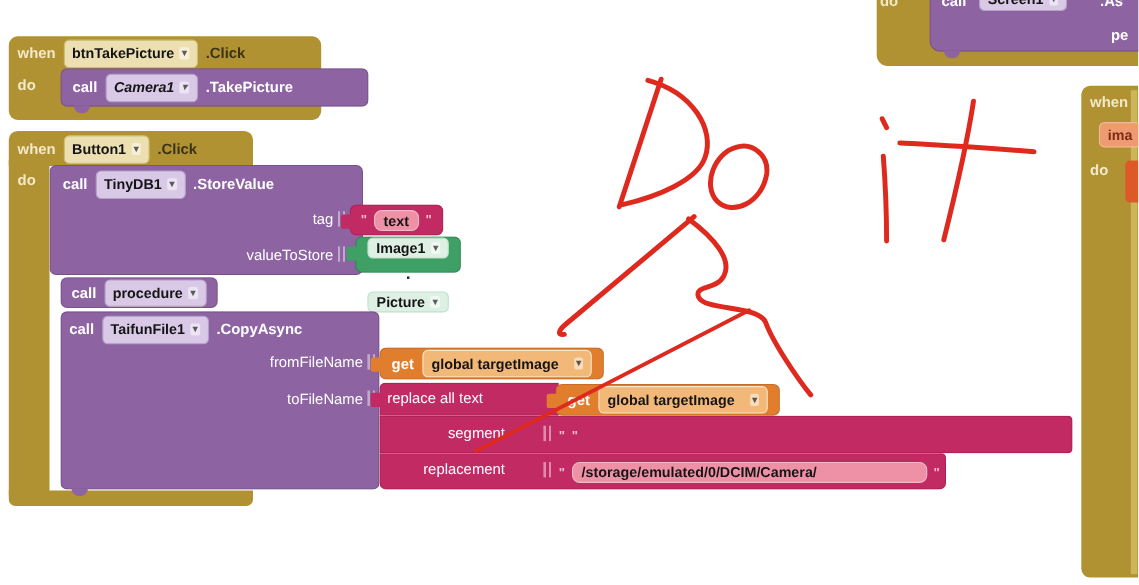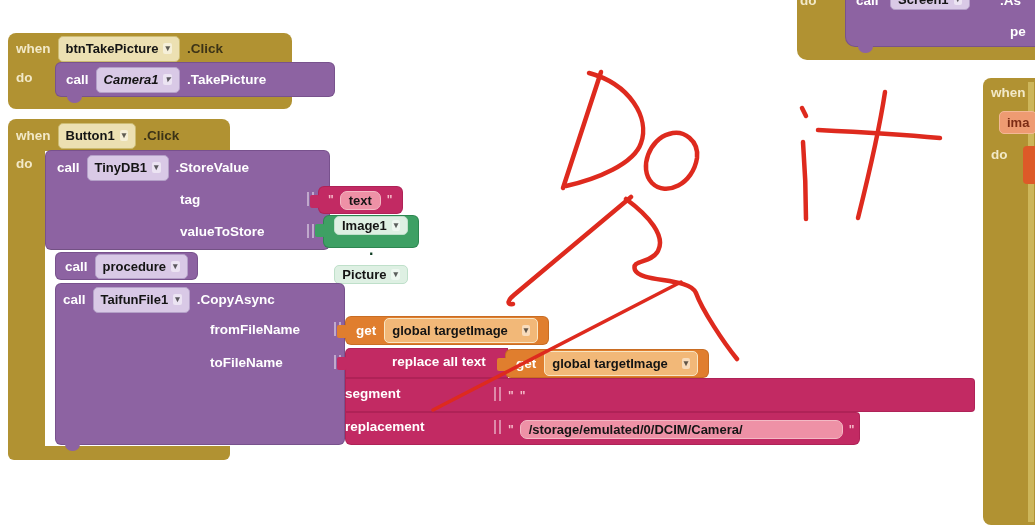--- a/index.html
+++ b/index.html
@@ -21,21 +21,21 @@
   .chip .arr{font-size:9px;line-height:11px;color:rgba(0,0,0,.62);background:rgba(255,255,255,.5);
         border-radius:2px;padding:0 2px;}
   .tan{background:#ece0b2;border:1px solid #cdbc72;}
   .lav{background:#d9c9e6;border:1px solid #b4a0c8;}
   .grn{background:#def0e3;border:1px solid #bfe0ca;}
   .org{background:#f2b878;border:1px solid #f8e6c4;gap:14px;}
   .sal{background:#ee9b72;border:1px solid #f3b896;color:#7c2c15;}
   .field{background:#ee91a6;border:1px solid #f3b9c4;border-radius:7px;padding:1px 8px;
         color:#151515;font-weight:bold;font-size:13px;white-space:nowrap;}
   .q{color:#f5bcc9;font-weight:bold;font-size:12px;}
-  .lbl{font-weight:bold;font-size:13.5px;color:#fff;text-align:left;white-space:nowrap;}
+  .lbl{font-weight:normal;font-size:13.5px;color:#fff;text-align:right;white-space:nowrap;}
   .tab{}
   .tab::before{content:"";position:absolute;left:-9px;top:8px;width:10px;height:13px;
         border-radius:2px;background:inherit;}
   .bump{position:absolute;width:15px;height:7px;background:#8d63a2;border-radius:0 0 7px 7px;}
   .sock{width:7px;height:14px;background:repeating-linear-gradient(90deg,rgba(255,255,255,.45) 0 2px,transparent 2px 5px);}
   svg.anno{position:absolute;left:0;top:0;pointer-events:none;}
 </style>
 </head>
 <body>
 
@@ -153,21 +153,21 @@
 
   <div class="abs orangeblk tab row" style="left:345px;top:316px;height:29px;border-radius:6px;padding:0 10px;gap:8px;">
     <span class="white">get</span>
     <span class="chip org" style="height:21px;">
       <span>global targetImage</span>
       <span class="arr">▾</span>
     </span>
   </div>
 
   <div class="abs magenta tab" style="left:345px;top:348px;width:163px;height:30px;border-radius:5px 0 0 0;"></div>
-  <div class="abs lbl" style="left:352px;top:354px;margin-left:40px;">replace all text</div>
+  <div class="abs lbl" style="left:352px;top:354px;">replace all text</div>
   <div class="abs orangeblk tab row" style="left:505px;top:349px;height:29px;border-radius:6px;padding:0 10px;gap:8px;">
     <span class="white">get</span>
     <span class="chip org" style="height:21px;">
       <span>global targetImage</span>
       <span class="arr">▾</span>
     </span>
   </div>
 
   <div class="abs magenta" style="left:345px;top:378px;width:630px;height:34px;border-radius:0 4px 4px 0;"></div>
   <div class="abs lbl" style="left:345px;top:386px;width:114px;">segment</div>

